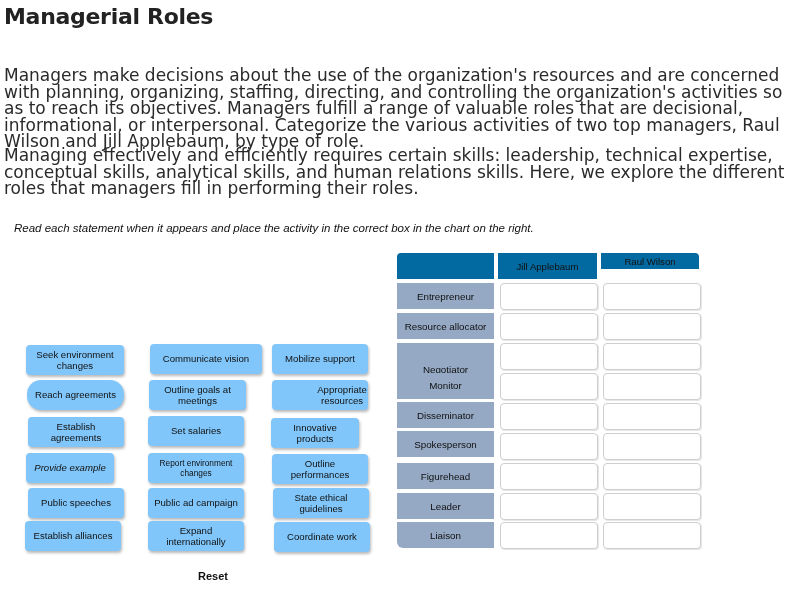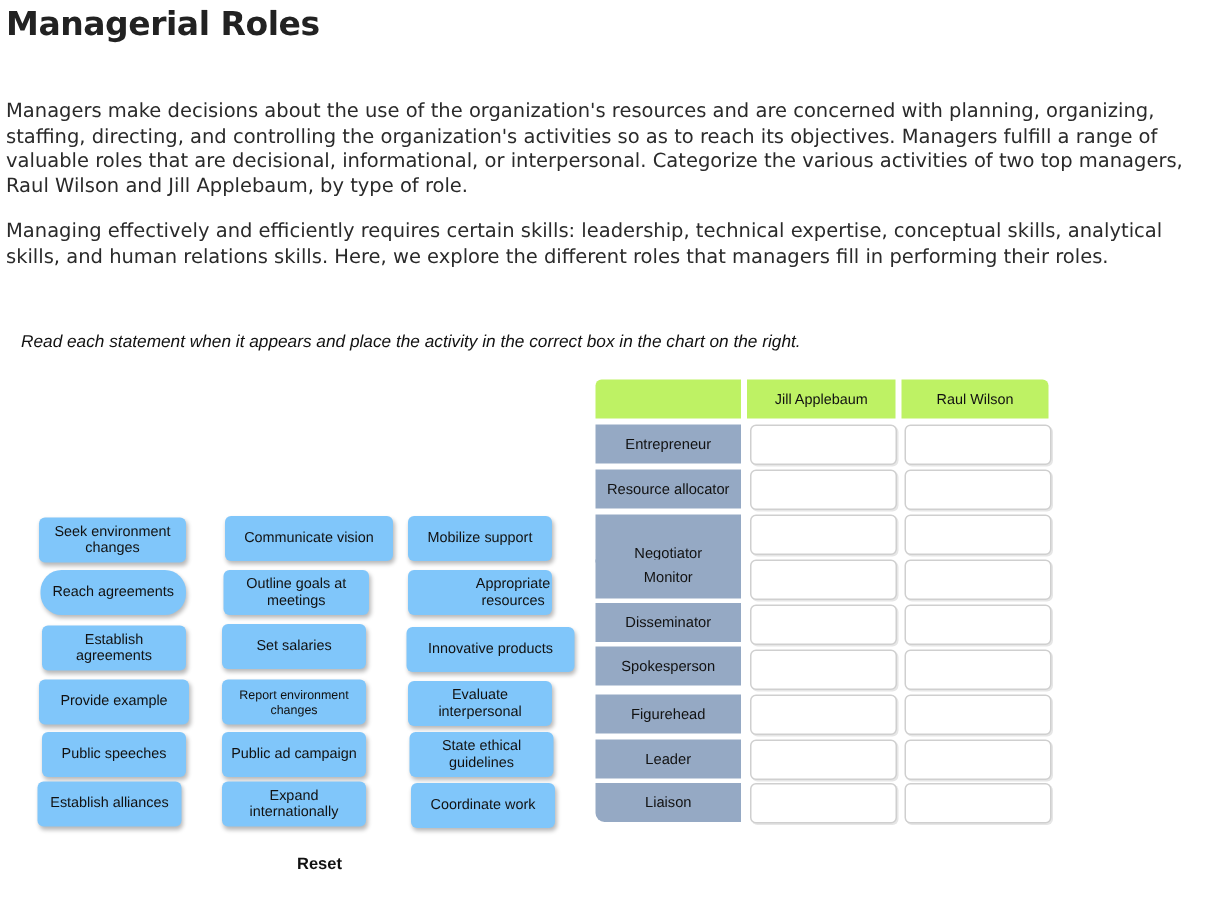--- a/index.html
+++ b/index.html
@@ -6,21 +6,21 @@
     html, body { width: 812px; height: 609px; background: #ffffff; overflow: hidden; }
     body { position: relative; font-family: "Liberation Sans", sans-serif; color: #1a1a1a; }
 
     .title {
       position: absolute; left: 4px; top: 4px;
       font-family: "DejaVu Sans", sans-serif; font-weight: bold;
       font-size: 22px; color: #222; letter-spacing: -0.3px;
     }
     .para {
       position: absolute; left: 4px; width: 800px;
-      font-family: "DejaVu Sans", sans-serif; font-size: 13px;
+      font-family: "DejaVu Sans", sans-serif; font-size: 17px;
       line-height: 16.5px; color: #2a2a2a;
     }
     .para1 { top: 67px; }
     .para2 { top: 147px; }
 
     .instruction {
       position: absolute; left: 14px; top: 222px;
       font-family: "Liberation Sans", sans-serif; font-style: italic;
       font-size: 11.5px; color: #111;
     }
@@ -38,21 +38,21 @@
     .tile.small { font-size: 8.3px; line-height: 10px; }
 
     .reset {
       position: absolute; left: 198px; top: 570px;
       font-family: "Liberation Sans", sans-serif; font-weight: bold;
       font-size: 11px; color: #111; cursor: pointer;
     }
 
     
     .hdr {
-      position: absolute; background: #bef264;
+      position: absolute; background: #0369a1;
       display: flex; align-items: center; justify-content: center;
       font-family: "Liberation Sans", sans-serif; font-size: 9.6px; color: #111;
     }
     .hdr.corner { border-top-left-radius: 4px; }
     .hdr.right { border-top-right-radius: 4px; }
     .rowlabel {
       position: absolute; left: 397px; width: 97px; height: 26px;
       background: #95a9c4; display: flex; align-items: center; justify-content: center;
       font-family: "Liberation Sans", sans-serif; font-size: 9.8px; color: #111;
     }
@@ -69,43 +69,43 @@
 <body>
 
 <div class="title">Managerial Roles</div>
 <p class="para para1">Managers make decisions about the use of the organization's resources and are concerned with planning, organizing, staffing, directing, and controlling the organization's activities so as to reach its objectives. Managers fulfill a range of valuable roles that are decisional, informational, or interpersonal. Categorize the various activities of two top managers, Raul Wilson and Jill Applebaum, by type of role.</p>
 <p class="para para2">Managing effectively and efficiently requires certain skills: leadership, technical expertise, conceptual skills, analytical skills, and human relations skills. Here, we explore the different roles that managers fill in performing their roles.</p>
 <div class="instruction">Read each statement when it appears and place the activity in the correct box in the chart on the right.</div>
 
 <div class="tile" style="left:26px;top:345px;width:98px;">Seek environment changes</div>
 <div class="tile" style="left:27px;top:380px;width:97px;border-radius:14px;">Reach agreements</div>
 <div class="tile" style="left:28px;top:417px;width:96px;">Establish agreements</div>
-<div class="tile" style="left:26px;top:453px;width:100px;">Provide example</div>
+<div class="tile" style="left:26px;top:453px;width:88px;font-style:italic;">Provide example</div>
 <div class="tile" style="left:28px;top:488px;width:96px;">Public speeches</div>
 <div class="tile" style="left:25px;top:521px;width:96px;">Establish alliances</div>
 
 <div class="tile" style="left:150px;top:344px;width:112px;">Communicate vision</div>
 <div class="tile" style="left:149px;top:380px;width:97px;">Outline goals at meetings</div>
 <div class="tile" style="left:148px;top:416px;width:96px;">Set salaries</div>
 <div class="tile small" style="left:148px;top:453px;width:96px;">Report environment changes</div>
 <div class="tile" style="left:148px;top:488px;width:96px;">Public ad campaign</div>
 <div class="tile" style="left:148px;top:521px;width:96px;">Expand internationally</div>
 
 <div class="tile" style="left:272px;top:344px;width:96px;">Mobilize support</div>
 <div class="tile" style="left:272px;top:380px;width:96px;padding-left:48px;">Appropriate resources</div>
-<div class="tile" style="left:271px;top:418px;width:112px;">Innovative products</div>
-<div class="tile" style="left:272px;top:454px;width:96px;">Evaluate interpersonal</div>
+<div class="tile" style="left:271px;top:418px;width:88px;">Innovative products</div>
+<div class="tile" style="left:272px;top:454px;width:96px;">Outline performances</div>
 <div class="tile" style="left:273px;top:488px;width:96px;">State ethical guidelines</div>
 <div class="tile" style="left:274px;top:522px;width:96px;">Coordinate work</div>
 
 <div class="reset">Reset</div>
 
 <div class="hdr corner" style="left:397px;top:253px;width:97px;height:26px;"></div>
 <div class="hdr" style="left:498px;top:253px;width:99px;height:26px;">Jill Applebaum</div>
-<div class="hdr right" style="left:601px;top:253px;width:98px;height:26px;">Raul Wilson</div>
+<div class="hdr right" style="left:601px;top:253px;width:98px;height:16px;">Raul Wilson</div>
 
 <div class="rowlabel" style="top:283px;">Entrepreneur</div>
 <div class="rowlabel" style="top:313px;">Resource allocator</div>
 <div class="rowlabel" style="top:343px;height:32px;padding-top:20px;">Negotiator</div>
 <div class="rowlabel" style="top:373px;padding-bottom:2px;">Monitor</div>
 <div class="rowlabel" style="top:402px;">Disseminator</div>
 <div class="rowlabel" style="top:431px;">Spokesperson</div>
 <div class="rowlabel" style="top:463px;">Figurehead</div>
 <div class="rowlabel" style="top:493px;">Leader</div>
 <div class="rowlabel last" style="top:522px;">Liaison</div>

